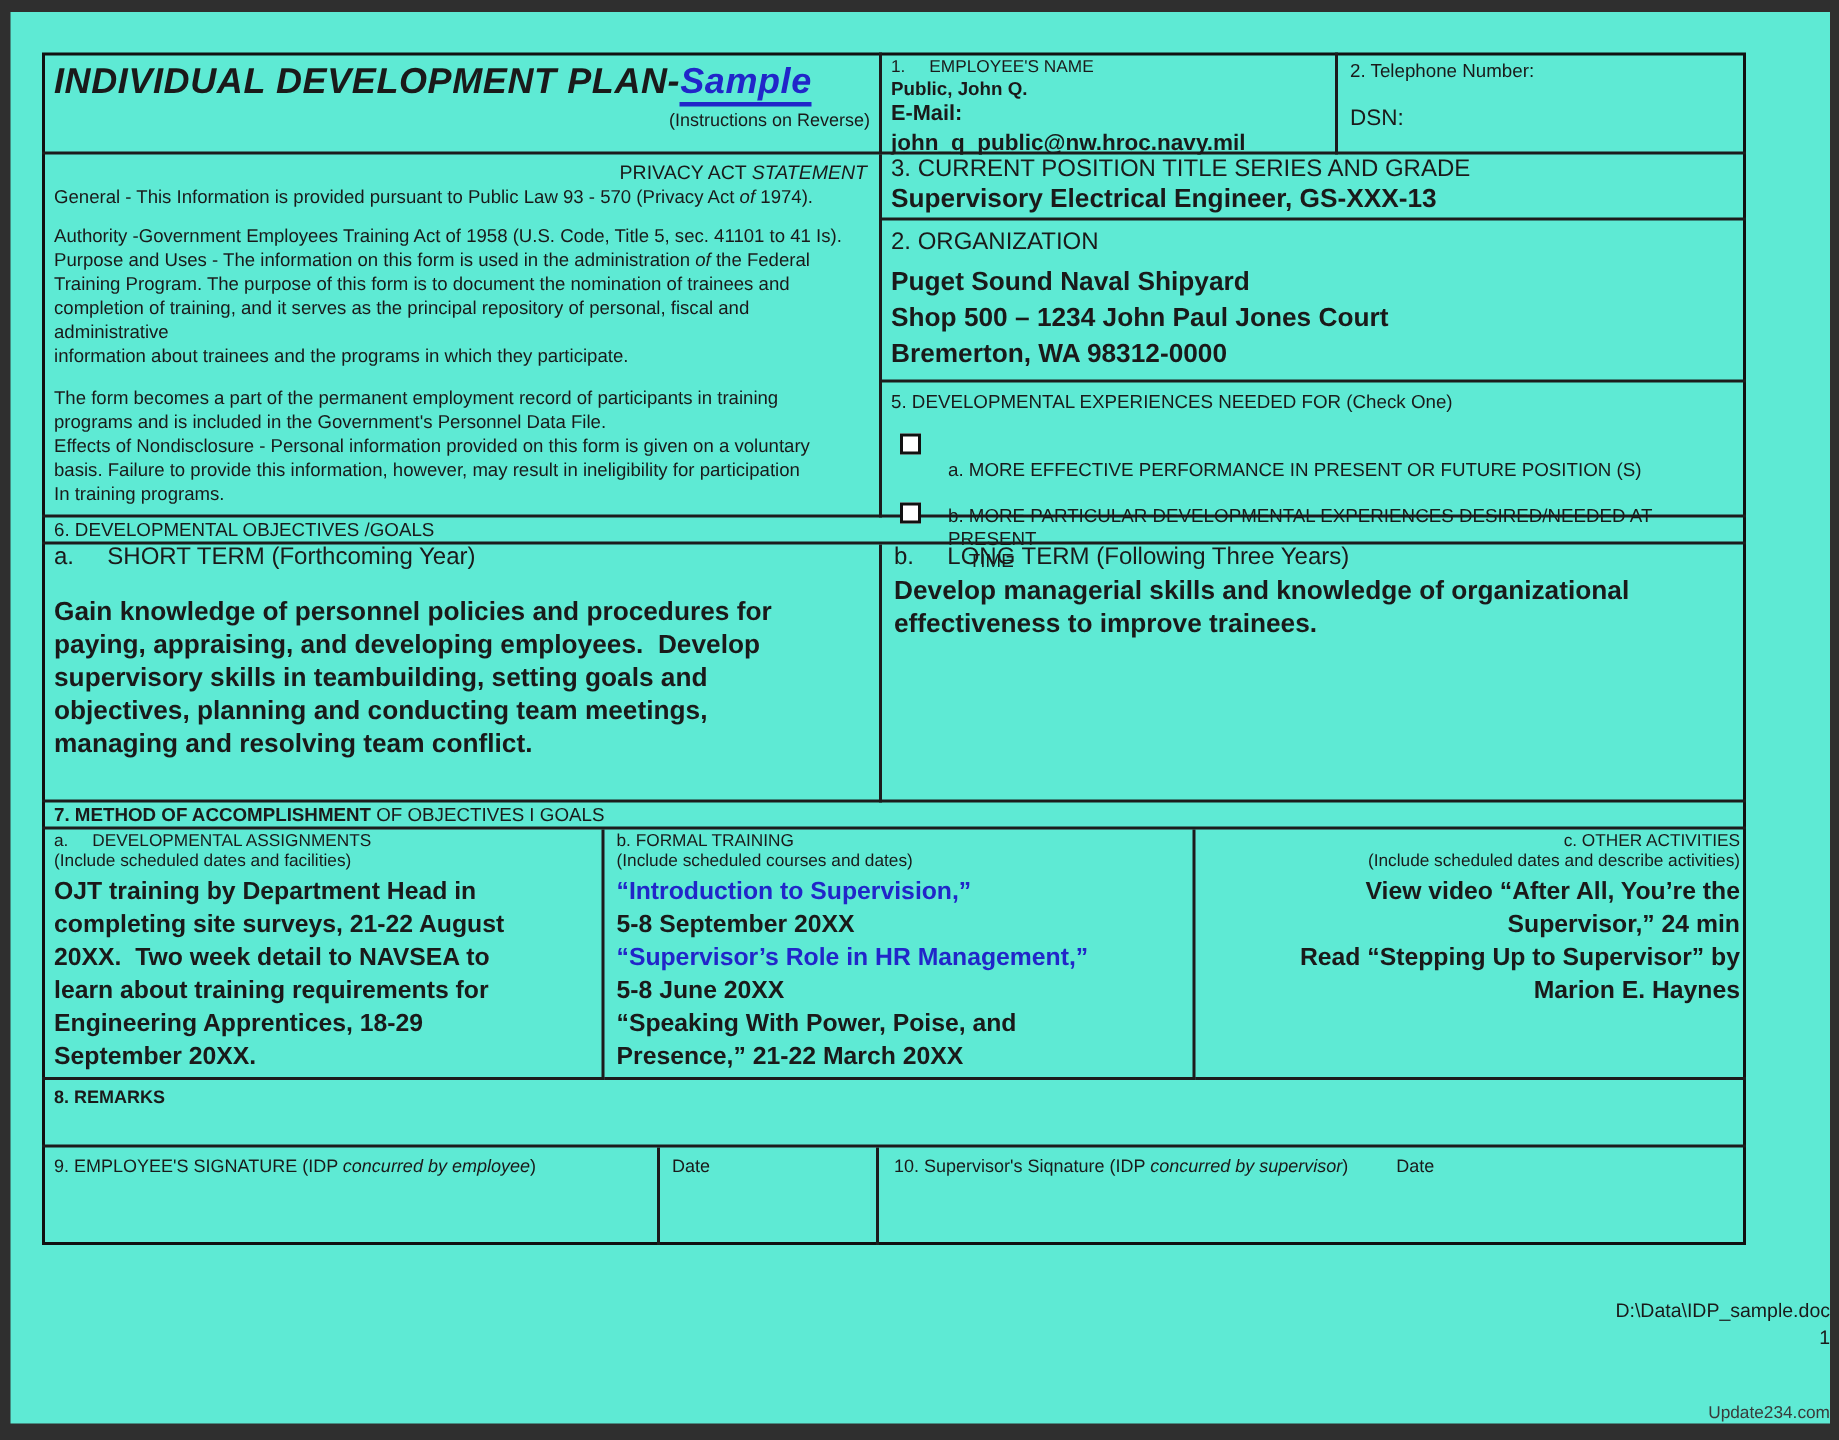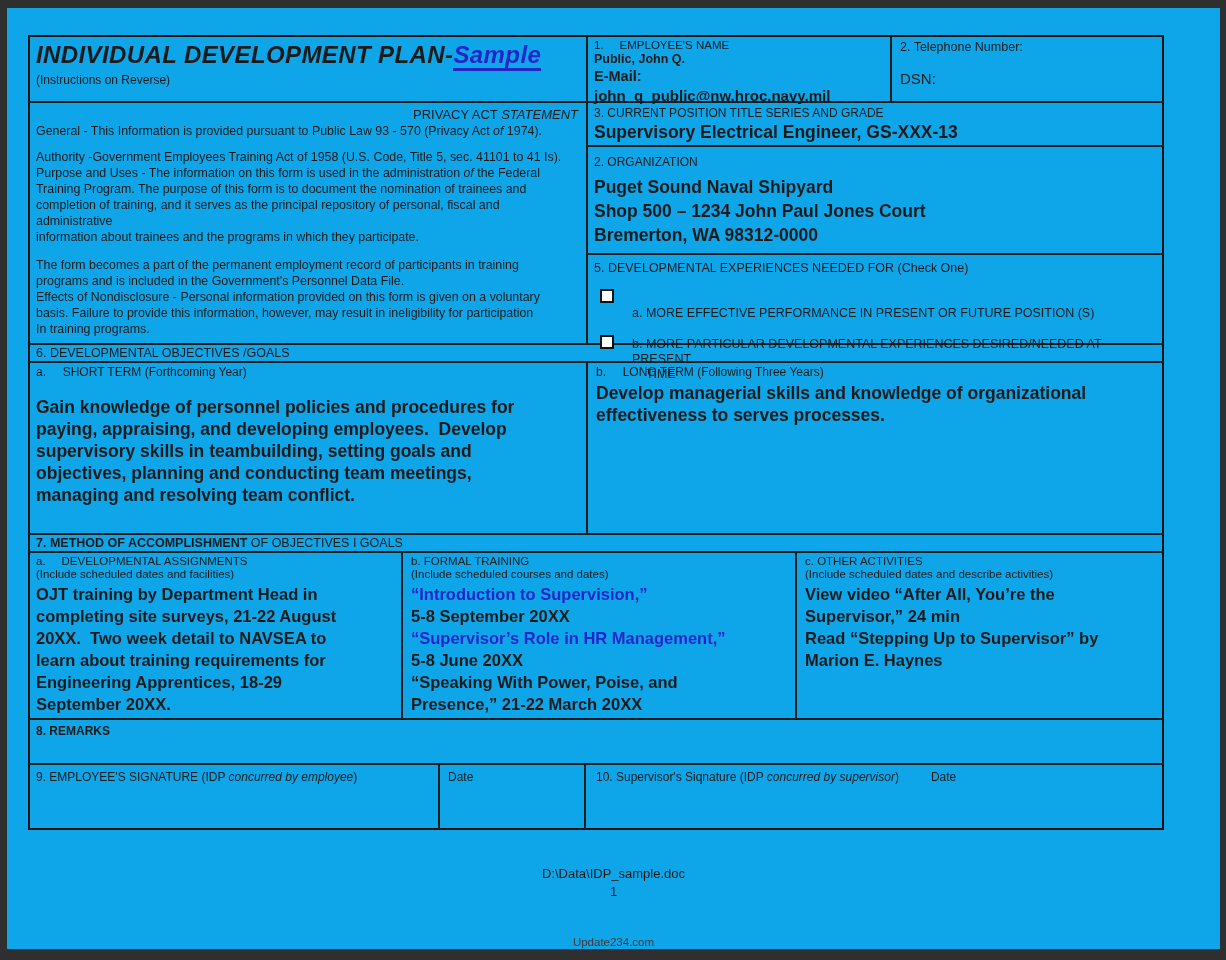--- a/index.html
+++ b/index.html
@@ -2,48 +2,48 @@
 <html><head>
 <meta charset="utf-8">
 <style>
   html,body{margin:0;padding:0;}
   #root{
     position:relative;width:1226px;height:960px;overflow:hidden;
     background:#2f2f2f;
     font-family:"Liberation Sans","DejaVu Sans",sans-serif;
     color:#1a1a1a;
   }
-  .page{position:absolute;left:7px;top:8px;width:1213px;height:941px;background:#0ea5e9;}
+  .page{position:absolute;left:7px;top:8px;width:1213px;height:941px;background:#5eead4;}
   .cell{position:absolute;box-sizing:border-box;}
   .b-r{border-right:2px solid #1c1c1c;}
   .b-b{border-bottom:2px solid #1c1c1c;}
   .outline{position:absolute;left:21px;top:27px;width:1136px;height:795px;border:2px solid #111;box-sizing:border-box;}
-  .lbl{font-size:12px;line-height:14px;white-space:pre-wrap;}
+  .lbl{font-size:16px;line-height:14px;white-space:pre-wrap;}
   .lbl-sm{font-size:11.5px;line-height:13px;white-space:pre-wrap;}
   .big{font-weight:bold;font-size:17.5px;line-height:22px;white-space:pre-wrap;}
   .med{font-weight:bold;font-size:16.5px;line-height:22px;white-space:pre-wrap;}
   .privacy-text{font-size:12.4px;line-height:16px;white-space:pre-wrap;}
   .it{font-style:italic;}
   .title-line{font-style:italic;font-weight:bold;font-size:24px;letter-spacing:.4px;white-space:nowrap;}
   .title-sample{color:#2126c9;border-bottom:3px solid #2126c9;}
   .blue{color:#2126c9;}
   .checkbox{width:14px;height:14px;border:2px solid #111;background:#fff;flex:0 0 auto;box-sizing:border-box;}
   .opt-row{display:flex;align-items:flex-start;gap:18px;margin-left:6px;}
-  .center-text{position:absolute;left:0;width:100%;text-align:center;}
+  .center-text{position:absolute;left:0;width:100%;text-align:right;}
 </style>
 </head>
 <body>
 
 <div id="root">
   <div class="page">
     <div class="outline"></div>
 
     <div class="cell b-r b-b" style="left:21px;top:27px;width:560px;height:68px;padding:6px 6px 0 8px;">
       <div class="title-line"><span>INDIVIDUAL DEVELOPMENT PLAN-</span><span class="title-sample">Sample</span></div>
-      <div style="text-align:left;font-size:12px;margin-top:4px;">(Instructions on Reverse)</div>
+      <div style="text-align:right;font-size:12px;margin-top:4px;">(Instructions on Reverse)</div>
     </div>
 
     <div class="cell b-r b-b" style="left:581px;top:27px;width:304px;height:68px;padding:4px 4px 0 6px;">
       <div class="lbl-sm">1.     EMPLOYEE'S NAME</div>
       <div style="font-weight:bold;font-size:12.5px;line-height:15px;">Public, John Q.</div>
       <div style="font-weight:bold;font-size:14.5px;line-height:19px;">E-Mail:</div>
       <div style="font-weight:bold;font-size:15px;line-height:19px;">john_q_public@nw.hroc.navy.mil</div>
     </div>
 
     <div class="cell b-b" style="left:885px;top:27px;width:272px;height:68px;padding:5px 4px 0 8px;">
@@ -100,21 +100,21 @@
       <div class="big" style="margin-top:17px;">Gain knowledge of personnel policies and procedures for
 paying, appraising, and developing employees.  Develop
 supervisory skills in teambuilding, setting goals and
 objectives, planning and conducting team meetings,
 managing and resolving team conflict.</div>
     </div>
 
     <div class="cell b-b" style="left:581px;top:355px;width:576px;height:172px;padding:2px 6px 0 8px;">
       <div class="lbl">b.     LONG TERM (Following Three Years)</div>
       <div class="big" style="margin-top:3px;">Develop managerial skills and knowledge of organizational
-effectiveness to serves processes.</div>
+effectiveness to improve trainees.</div>
     </div>
 
     <div class="cell b-b" style="left:21px;top:527px;width:1136px;height:18px;padding:1px 0 0 8px;">
       <div style="font-size:12.5px;"><span style="font-weight:bold;">7. METHOD OF ACCOMPLISHMENT</span><span> OF OBJECTIVES I GOALS</span></div>
     </div>
 
     <div class="cell b-r b-b" style="left:21px;top:545px;width:375px;height:167px;padding:2px 4px 0 8px;">
       <div class="lbl-sm">a.     DEVELOPMENTAL ASSIGNMENTS</div>
       <div class="lbl-sm">(Include scheduled dates and facilities)</div>
       <div class="med" style="margin-top:2px;">OJT training by Department Head in
@@ -129,21 +129,21 @@
       <div class="lbl-sm">b. FORMAL TRAINING</div>
       <div class="lbl-sm">(Include scheduled courses and dates)</div>
       <div class="med blue" style="margin-top:2px;">“Introduction to Supervision,”</div>
       <div class="med">5-8 September 20XX</div>
       <div class="med blue">“Supervisor’s Role in HR Management,”</div>
       <div class="med">5-8 June 20XX</div>
       <div class="med">“Speaking With Power, Poise, and
 Presence,” 21-22 March 20XX</div>
     </div>
 
-    <div class="cell b-b" style="left:790px;top:545px;width:367px;height:167px;padding:2px 4px 0 8px;">
+    <div class="cell b-b" style="left:790px;top:545px;width:367px;height:167px;padding:2px 4px 0 8px;text-align:right;">
       <div class="lbl-sm">c. OTHER ACTIVITIES</div>
       <div class="lbl-sm">(Include scheduled dates and describe activities)</div>
       <div class="med" style="margin-top:2px;">View video “After All, You’re the
 Supervisor,” 24 min
 Read “Stepping Up to Supervisor” by
 Marion E. Haynes</div>
     </div>
 
     <div class="cell b-b" style="left:21px;top:712px;width:1136px;height:45px;padding:4px 0 0 8px;">
       <div style="font-size:12px;font-weight:bold;">8. REMARKS</div>

